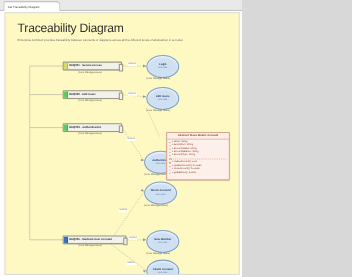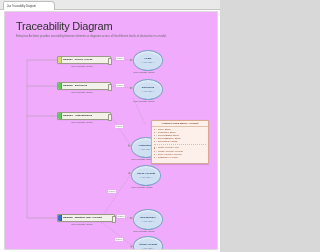--- a/index.html
+++ b/index.html
@@ -12,21 +12,21 @@
   .app{position:relative;width:220px;height:252px;background:#ffffff;}
 
   
   .tabbar{position:absolute;left:0;top:0;width:220px;height:9px;background:#e9e9e9;border-bottom:1px solid #c4c4c4;}
   .tab{position:absolute;left:3px;top:1px;height:8px;min-width:44px;background:#ffffff;
        border:1px solid #bfbfbf;border-bottom:none;border-radius:2px 4px 0 0;
        padding:0 3px;display:flex;align-items:center;}
   .tab-label{font-size:2.6px;line-height:3px;color:#3a3a3a;white-space:nowrap;letter-spacing:.02px;}
 
   
-  .page{position:absolute;left:4px;top:11px;width:212px;height:237px;background:#f0abfc;border:1px solid #dcdcdc;overflow:hidden;}
+  .page{position:absolute;left:4px;top:11px;width:212px;height:237px;background:#fef9c3;border:1px solid #dcdcdc;overflow:hidden;}
 
   .title{position:absolute;left:11px;top:8px;font-size:11px;line-height:12px;color:#2f2f2f;font-weight:400;letter-spacing:-.2px;white-space:nowrap;}
   .subtitle{position:absolute;left:11px;top:23px;width:170px;font-size:2.7px;line-height:3.6px;color:#6b6b6b;}
 
   
   .canvas{position:absolute;left:0;top:30px;width:212px;height:207px;}
 
   svg.wires{position:absolute;left:0;top:0;width:212px;height:207px;overflow:visible;}
 
   

